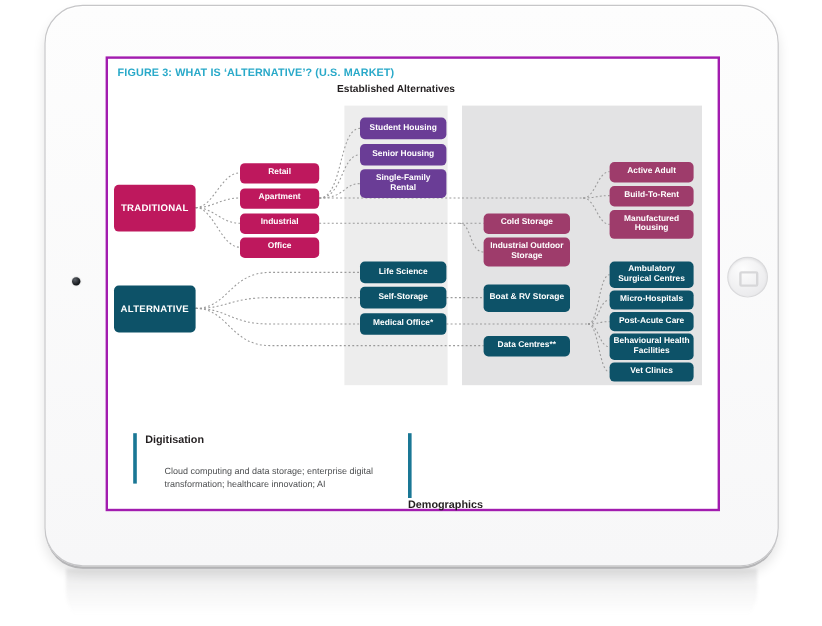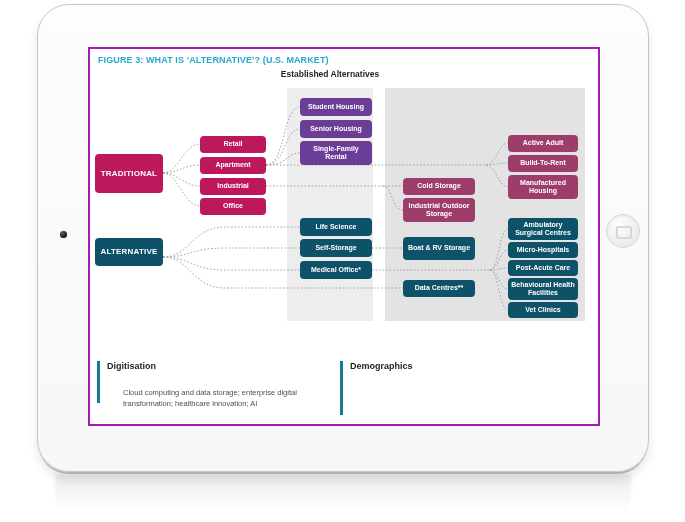--- a/index.html
+++ b/index.html
@@ -129,21 +129,21 @@
           <path d="M282,221 L400,221"></path>
           <path d="M400,221 C409,221 409,180 418,180"></path>
           <path d="M400,221 C409,221 409,201 418,201"></path>
           <path d="M400,221 C409,221 409,219 418,219"></path>
           <path d="M400,221 C409,221 409,240 418,240"></path>
           <path d="M400,221 C409,221 409,261 418,261"></path>
         </g>
       </svg>
 
       <div class="node root cyan" style="left:5px;top:105px;width:68px;height:39px;">TRADITIONAL</div>
-      <div class="node root darkteal" style="left:5px;top:189px;width:68px;height:28px;">ALTERNATIVE</div>
+      <div class="node root darkteal" style="left:5px;top:189px;width:68px;height:39px;">ALTERNATIVE</div>
 
       <div class="node cyan" style="left:110px;top:87px;width:66px;height:17px;">Retail</div>
       <div class="node cyan" style="left:110px;top:108px;width:66px;height:17px;">Apartment</div>
       <div class="node cyan" style="left:110px;top:129px;width:66px;height:17px;">Industrial</div>
       <div class="node cyan" style="left:110px;top:149px;width:66px;height:17px;">Office</div>
 
       <div class="node purple" style="left:210px;top:49px;width:72px;height:18px;">Student Housing</div>
       <div class="node purple" style="left:210px;top:71px;width:72px;height:18px;">Senior Housing</div>
       <div class="node purple" style="left:210px;top:92px;width:72px;height:24px;">Single-Family Rental</div>
 
@@ -159,29 +159,29 @@
 
       <div class="node darkteal" style="left:313px;top:188px;width:72px;height:23px;">Boat &amp; RV Storage</div>
       <div class="node darkteal" style="left:313px;top:231px;width:72px;height:17px;">Data Centres**</div>
       <div class="node darkteal" style="left:418px;top:169px;width:70px;height:22px;">Ambulatory Surgical Centres</div>
       <div class="node darkteal" style="left:418px;top:193px;width:70px;height:16px;">Micro-Hospitals</div>
       <div class="node darkteal" style="left:418px;top:211px;width:70px;height:16px;">Post-Acute Care</div>
       <div class="node darkteal" style="left:418px;top:229px;width:70px;height:22px;">Behavioural Health Facilities</div>
       <div class="node darkteal" style="left:418px;top:253px;width:70px;height:16px;">Vet Clinics</div>
 
 
-      <div class="fig4-item" style="left:7px;top:312px;width:235px;">
+      <div class="fig4-item" style="left:21px;top:312px;width:235px;">
         <div class="fig4-bar" style="height:42px;"></div>
         <div class="fig4-text">
           <p class="fig4-heading">Digitisation</p>
           <p class="fig4-body">Cloud computing and data storage; enterprise digital transformation; healthcare innovation; AI</p>
         </div>
       </div>
 
-      <div class="fig4-item" style="left:250px;top:312px;width:240px;">
+      <div class="fig4-item" style="left:250px;top:312px;width:240px;flex-direction:column;">
         <div class="fig4-bar" style="height:54px;"></div>
         <div class="fig4-text">
           <p class="fig4-heading">Demographics</p>
         </div>
       </div>
 
     </div>
   </div>
 </div>
 

